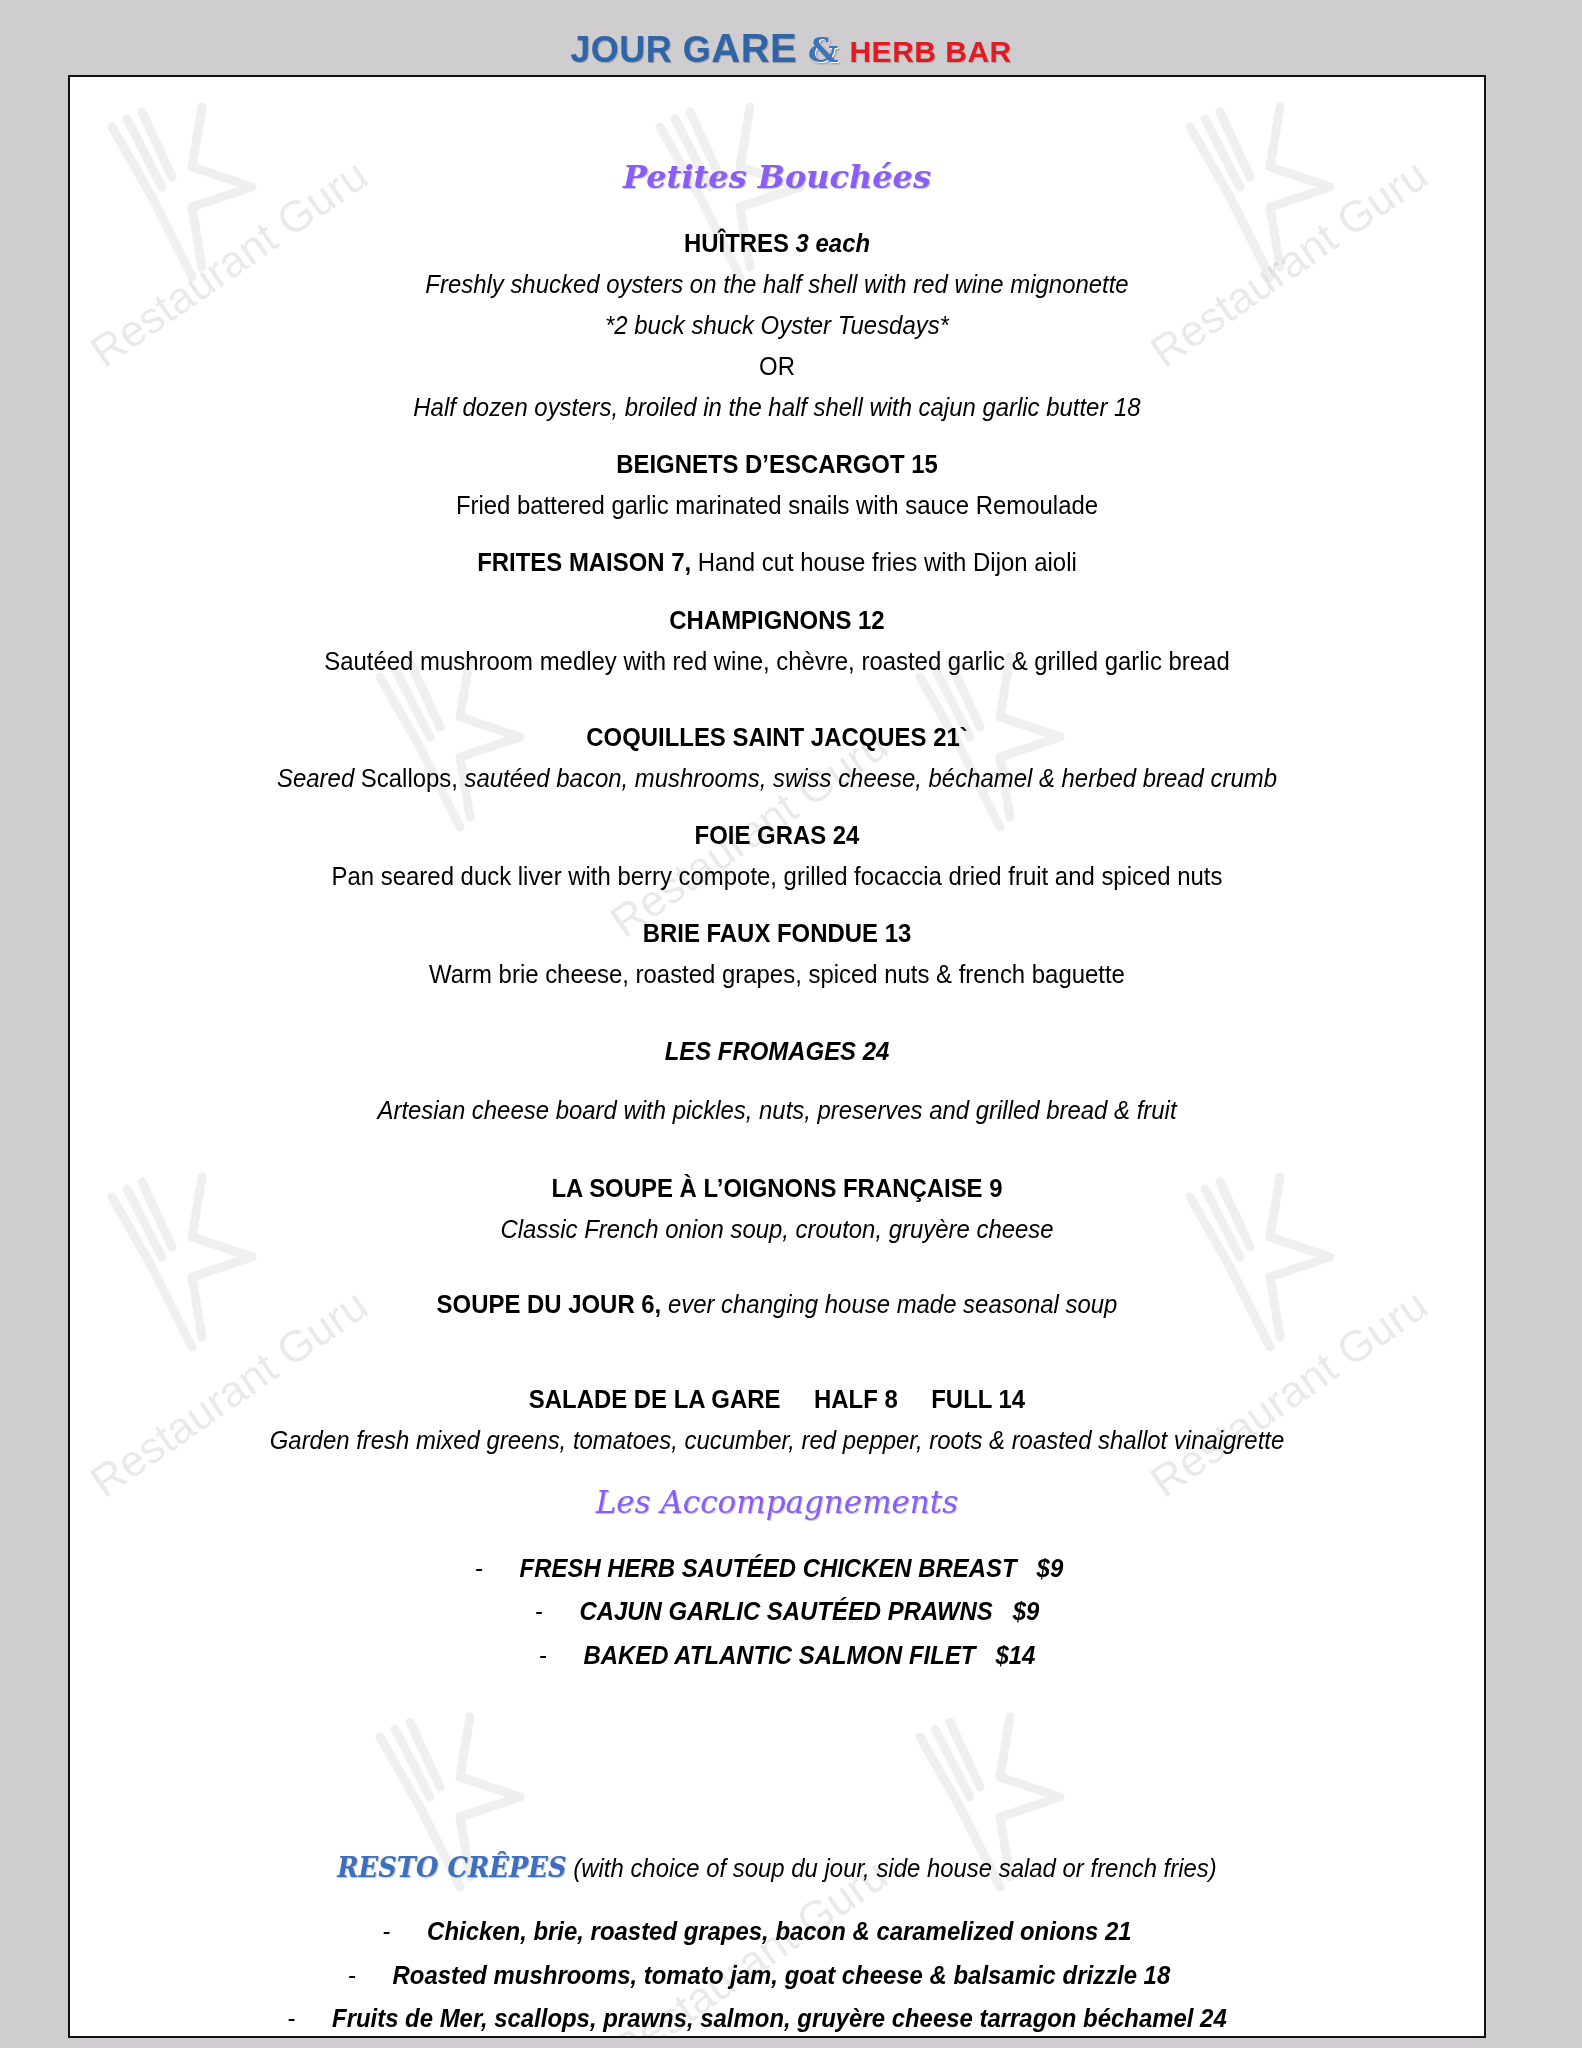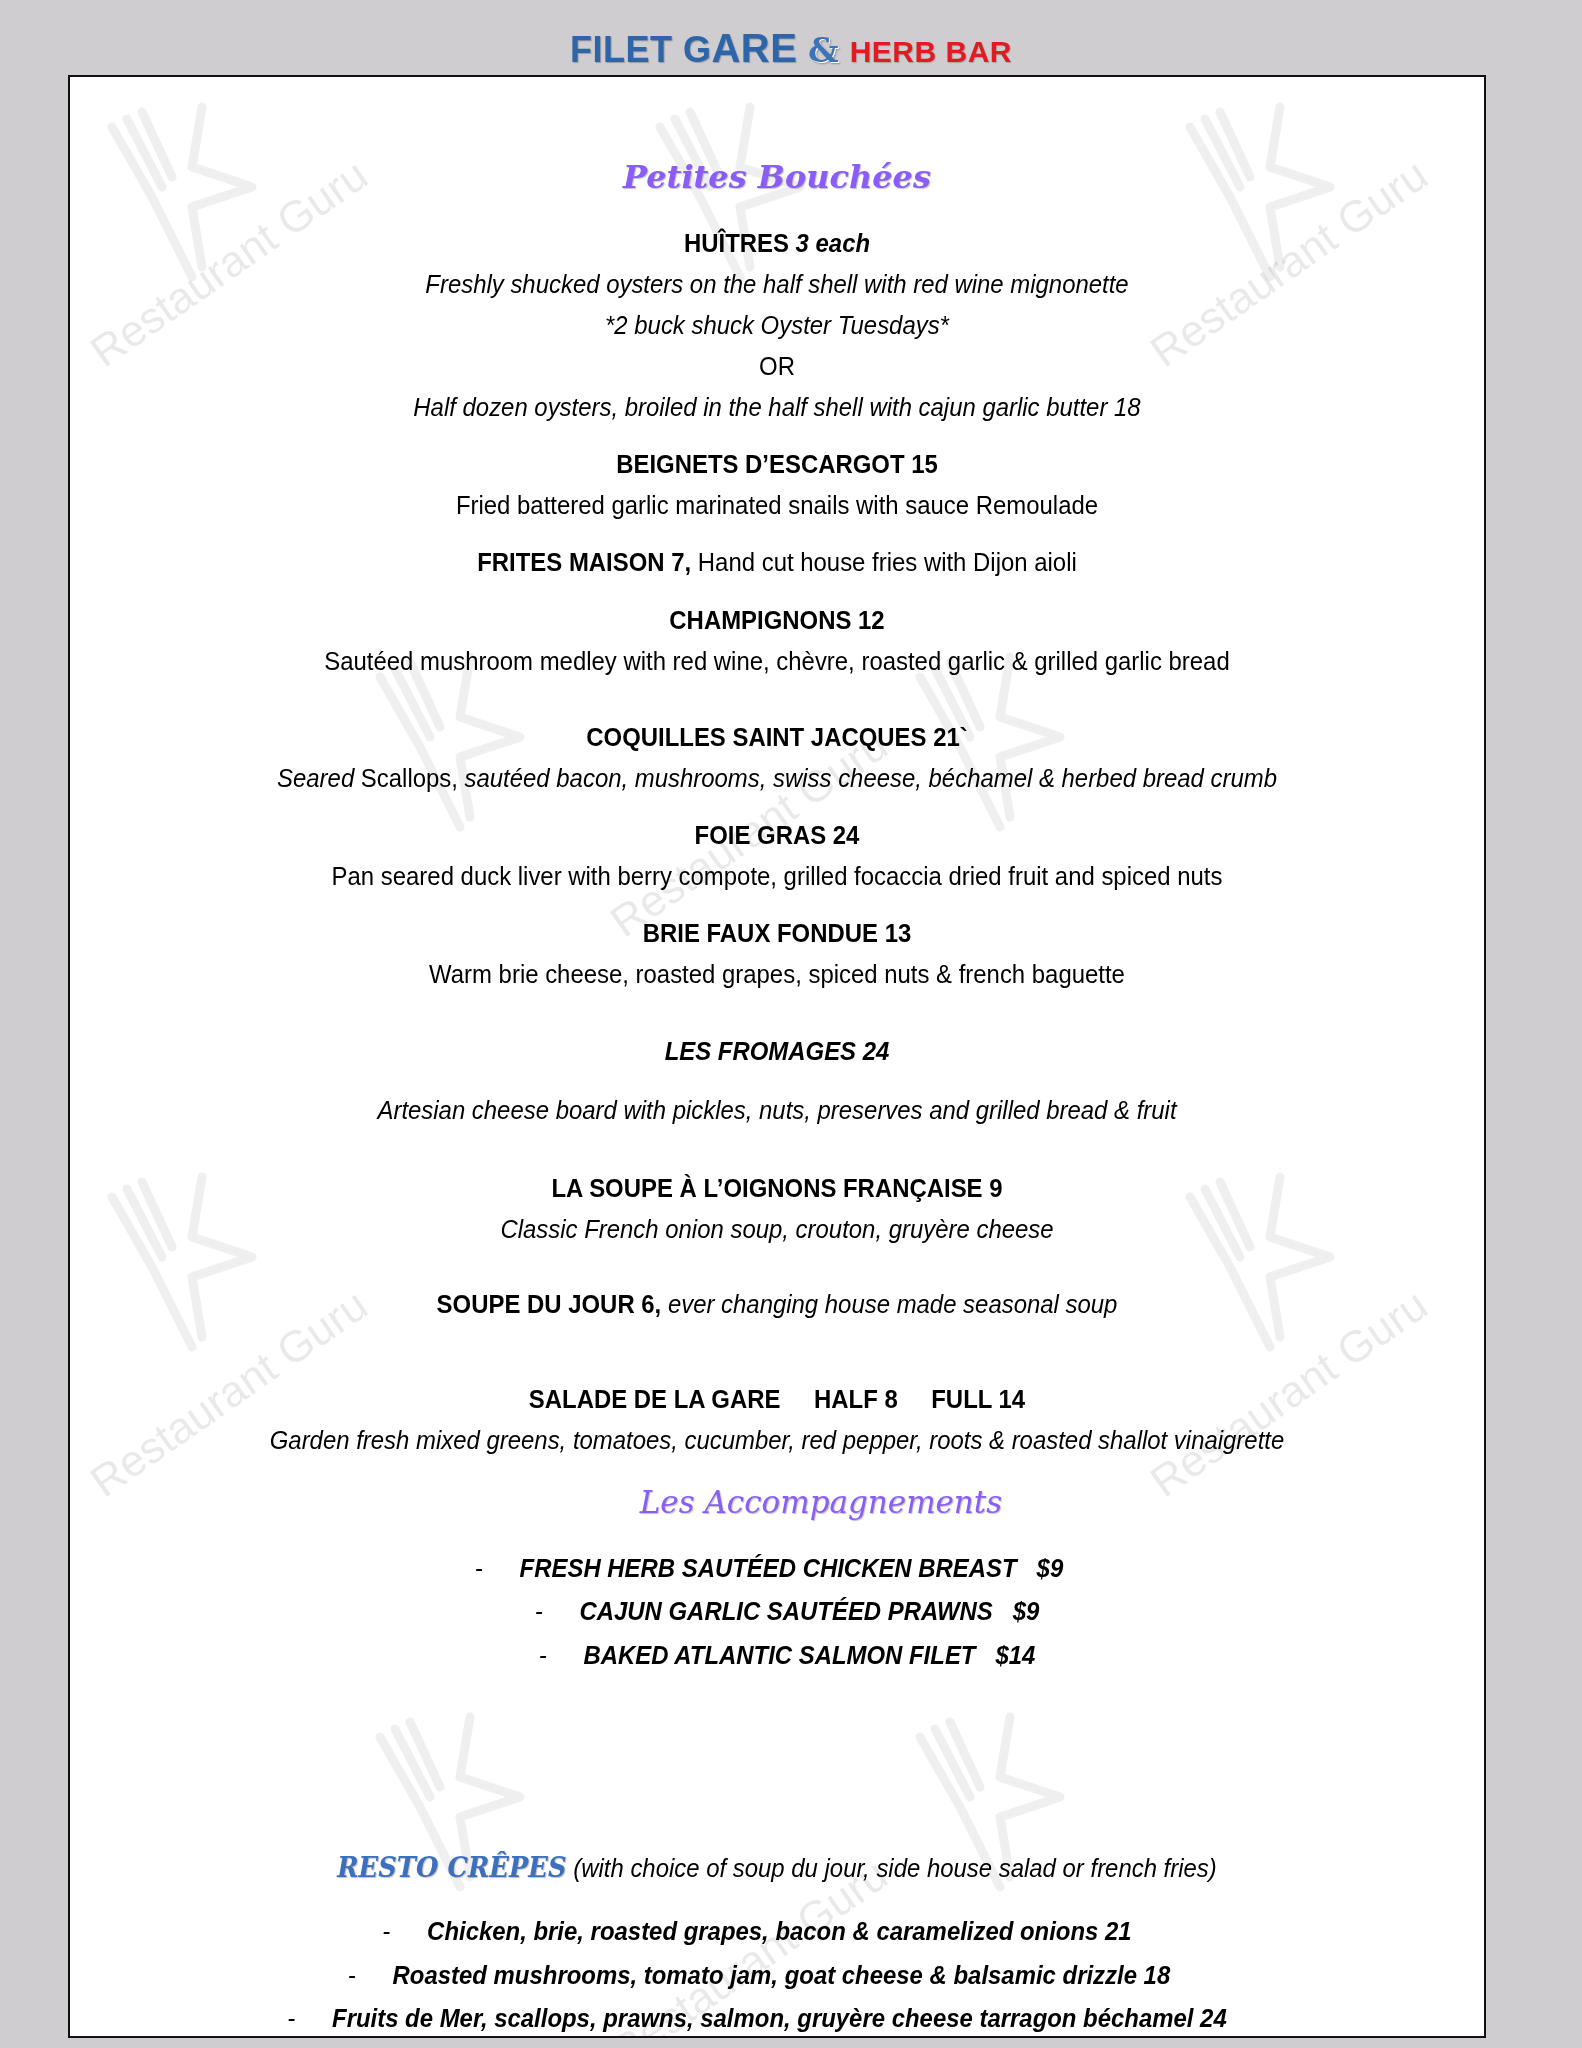--- a/index.html
+++ b/index.html
@@ -102,41 +102,40 @@
       font-style: italic;
       font-weight: bold;
       font-size: 32px;
       color: #8b5cf6;
       text-shadow: 1px 1px 1px rgba(0,0,0,0.25);
       line-height: 40px;
     }
     .section-heading.light {
       font-weight: normal;
       font-size: 31px;
-      padding-left: 44px;
     }
     .crepes-heading {
       font-family: "DejaVu Serif", serif;
       font-style: italic;
       font-weight: bold;
       color: #3d6fbf;
       font-size: 28px;
       text-shadow: 1px 1px 1px rgba(0,0,0,0.25);
     }
     .dash {
       display: inline-block;
       margin-right: 40px;
       font-weight: normal;
     }
   </style>
 </head>
 <body>
 
 <div class="header-title">
-  <span class="blue">FILET</span>
+  <span class="blue">JOUR</span>
   <span class="blue"><span>G</span><span class="sc">ARE</span></span>
   <span class="amp">&amp;</span>
   <span class="red">HERB BAR</span>
 </div>
 
 <div class="page">
 
   <svg class="watermark" style="left:12px;top:10px;" width="200" height="200" viewBox="0 0 200 200">
     <path d="M30 40 L70 110 M45 32 L80 100 M60 25 L90 90 M70 110 L110 190 M120 20 L110 80 L170 100 L110 120 L120 180" stroke="#555" stroke-width="9" fill="none" stroke-linecap="round" stroke-linejoin="round"></path>
   </svg>

